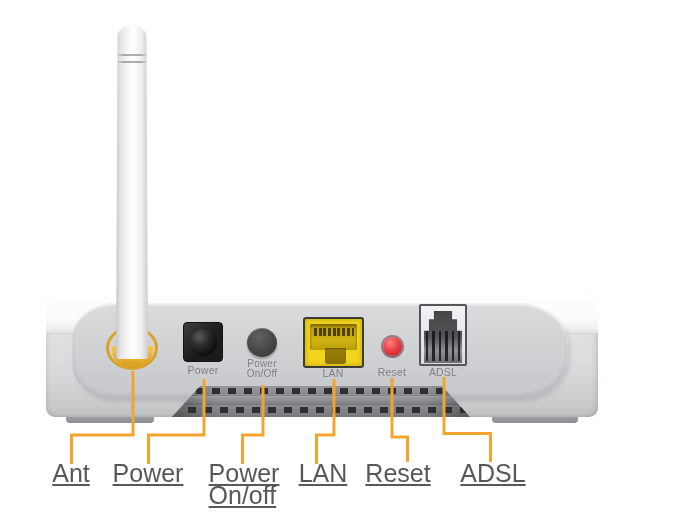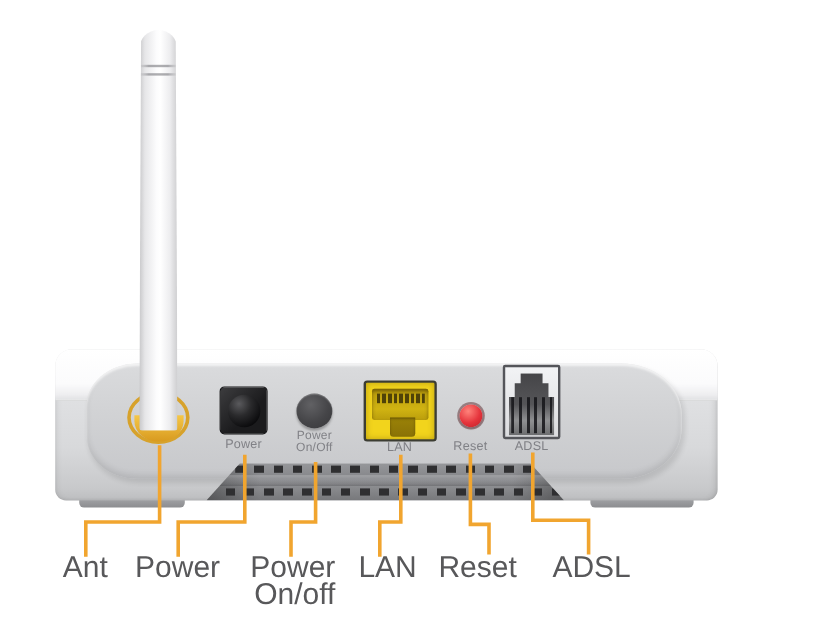--- a/index.html
+++ b/index.html
@@ -98,22 +98,22 @@
     color:#808186;letter-spacing:.2px;z-index:6;}
   .pl-power{left:175px;top:365px;}
   .pl-switch{left:234px;top:359px;font-size:10px;line-height:9.5px;}
   .pl-lan{left:305px;top:368px;}
   .pl-reset{left:364px;top:367px;}
   .pl-adsl{left:415px;top:367px;}
   .pl-line{position:static;display:block;}
 
   
   .leaders{left:0;top:0;width:680px;height:529px;z-index:5;pointer-events:none;}
-  .callout{top:462px;transform:translateX(-50%);white-space:nowrap;text-align:right;
-    font-size:25px;line-height:22px;color:#58585a;z-index:7;}
+  .callout{top:462px;transform:translateX(-50%);white-space:nowrap;text-align:left;
+    font-size:25px;line-height:22px;color:#58585a;z-index:7;text-decoration:underline;}
   .co-ant{left:71px;} .co-power{left:148px;} .co-switch{left:244px;}
   .co-lan{left:323px;} .co-reset{left:398px;} .co-adsl{left:493px;}
   .co-line{position:static;display:block;}
 </style>
 </head>
 <body>
 
 <div class="stage">
 
   <div class="foot left"></div>

